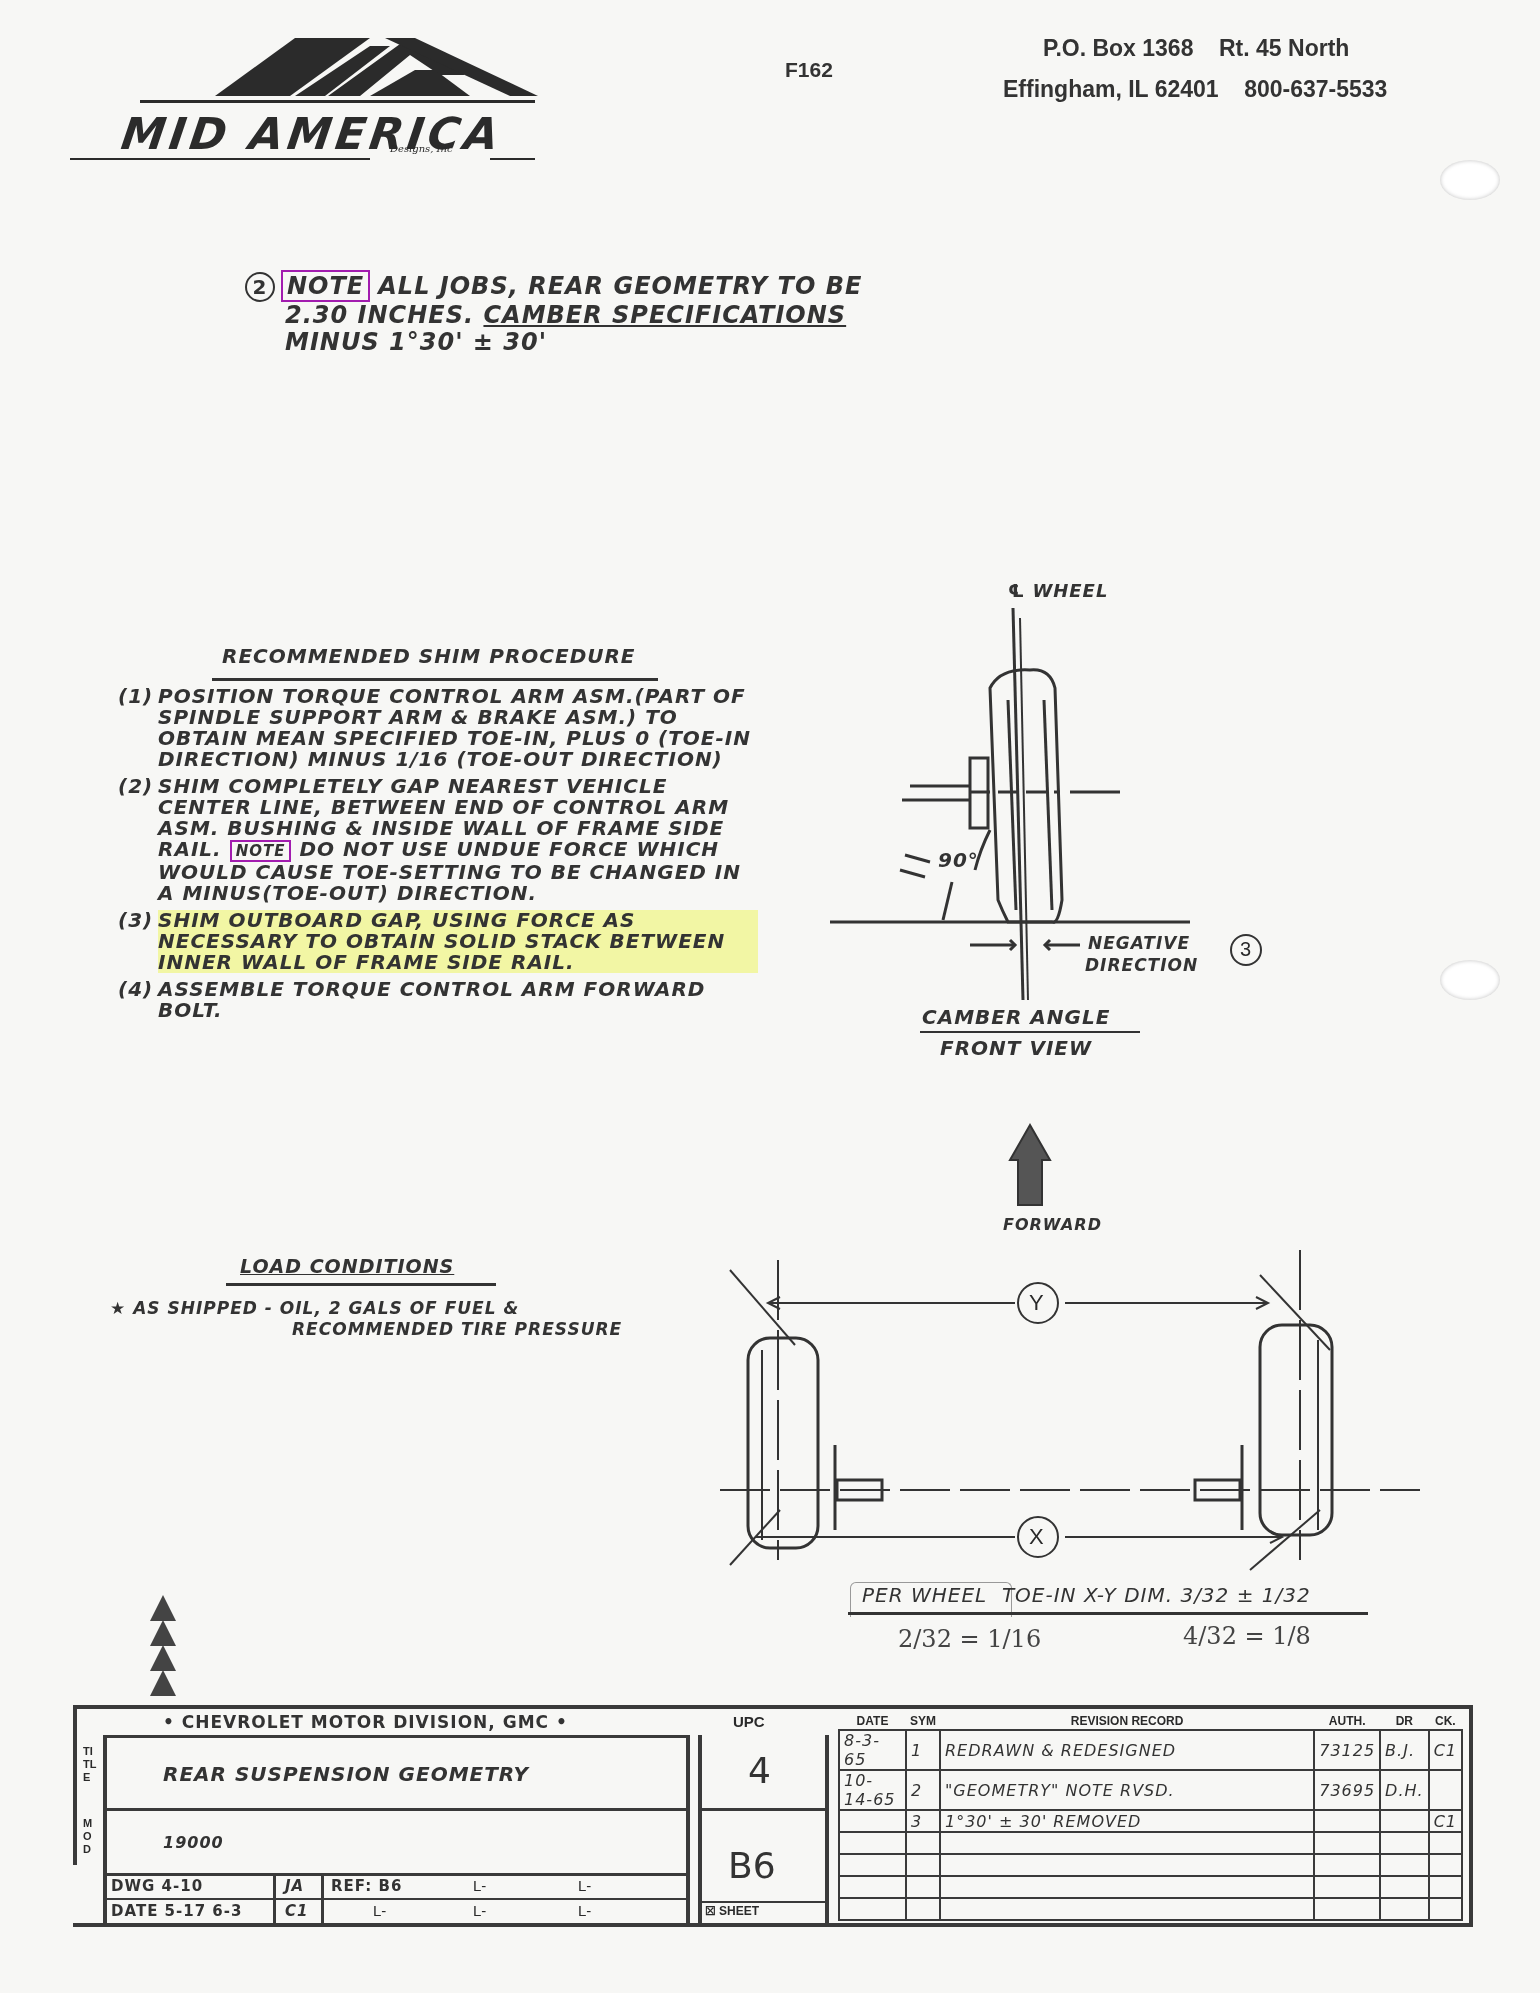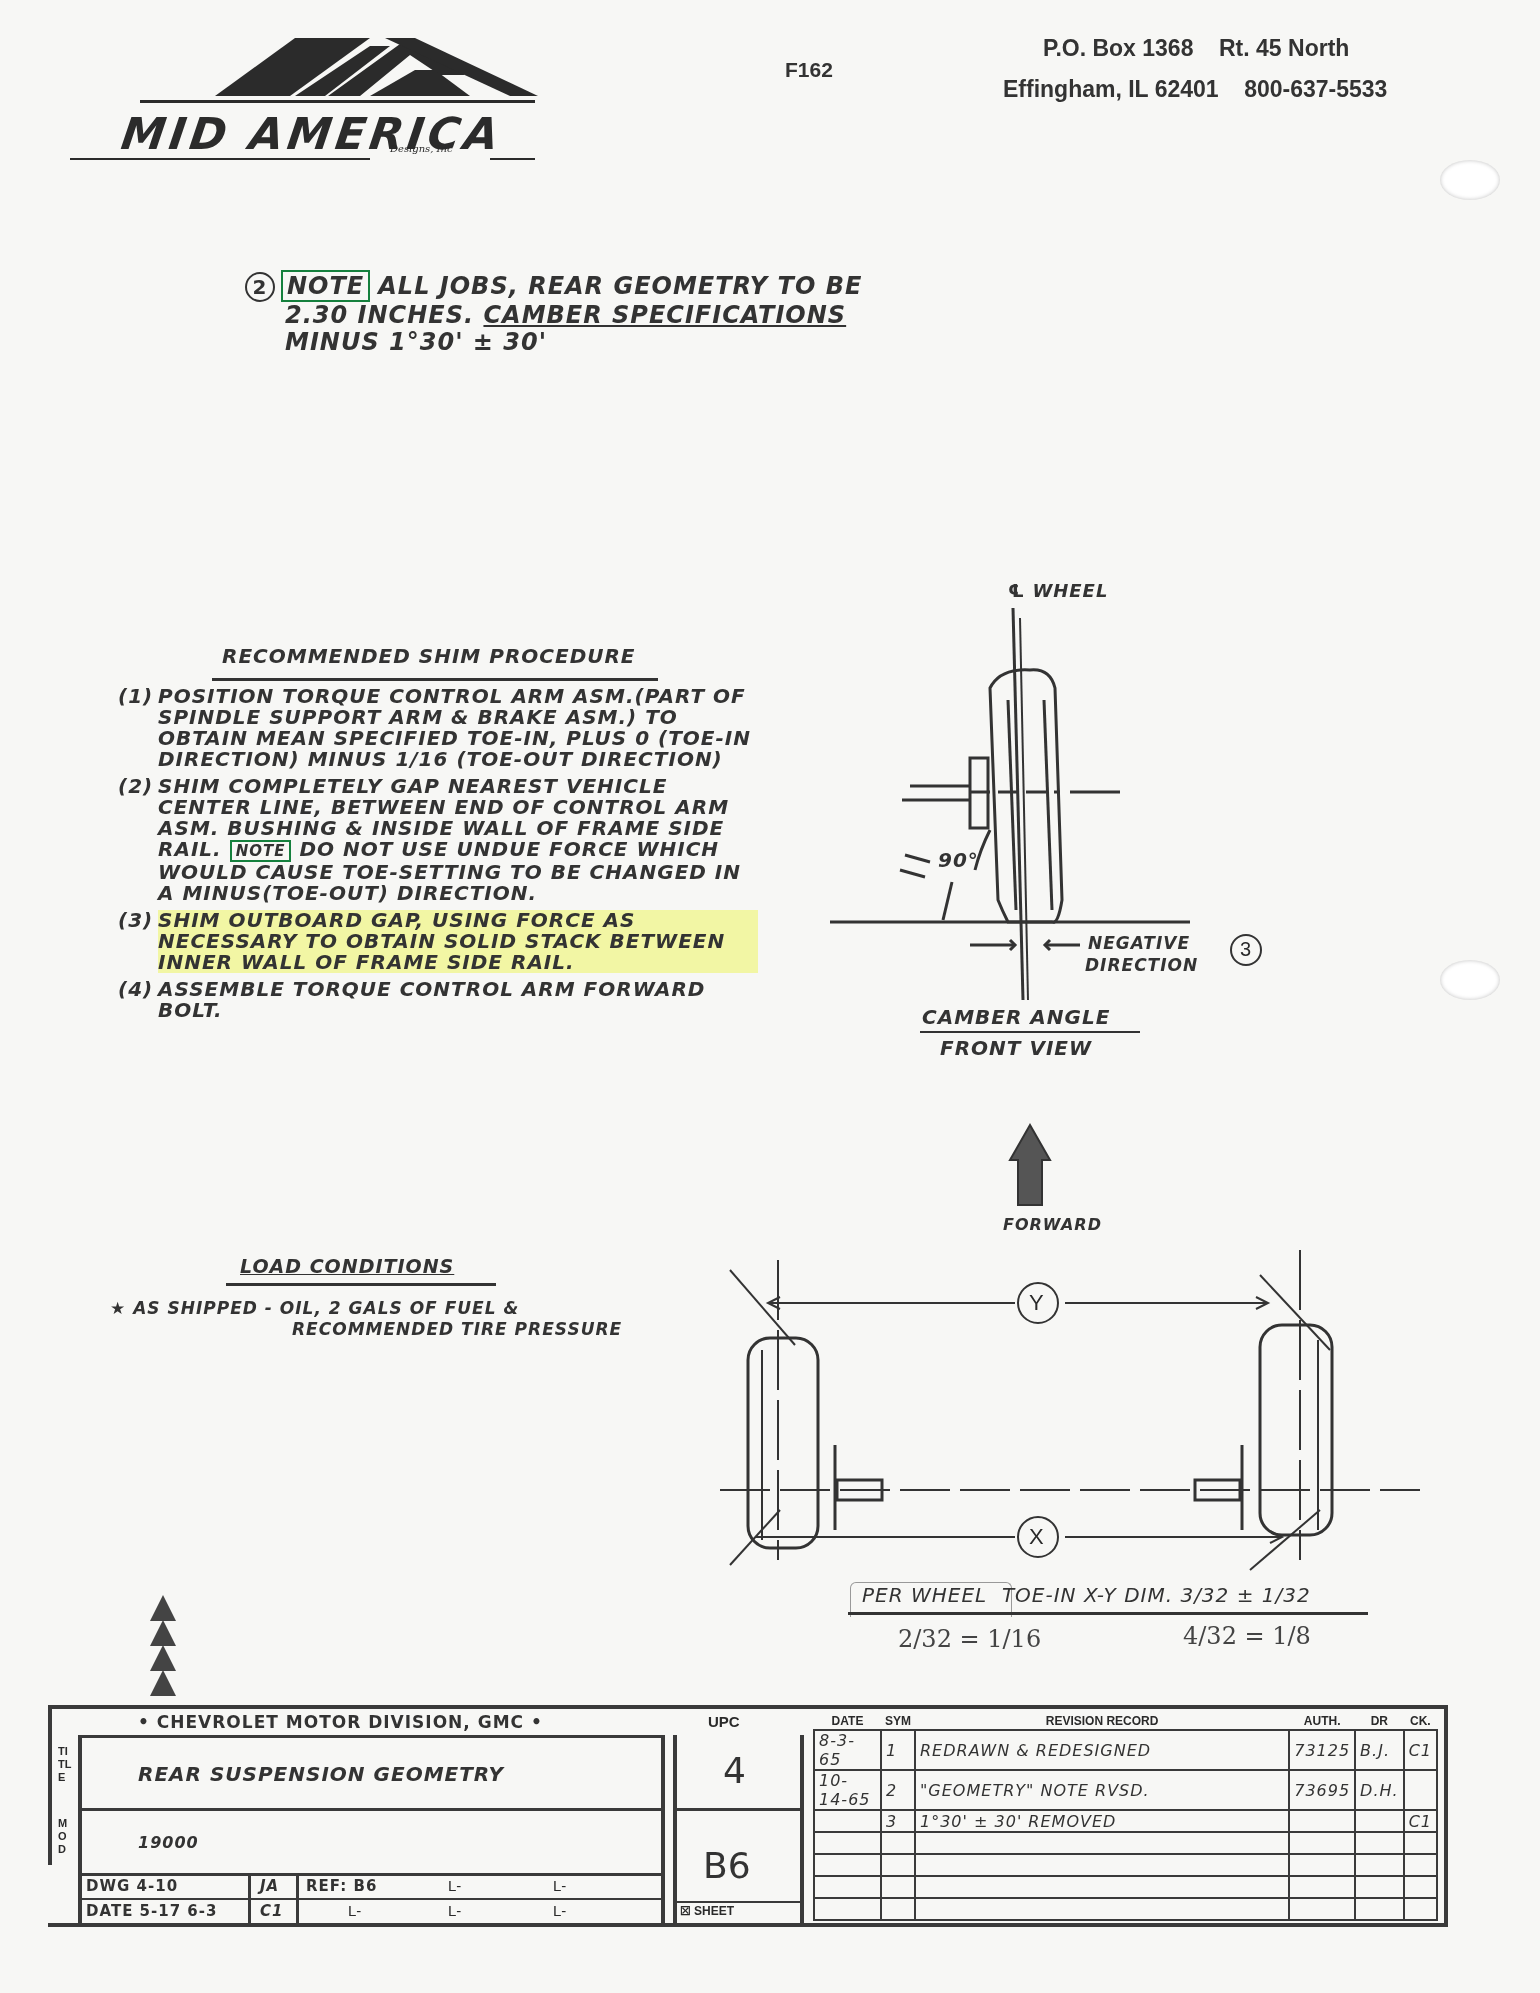--- a/index.html
+++ b/index.html
@@ -17,21 +17,21 @@
   #logo .sub{position:absolute;left:320px;top:113px;font-family:"DejaVu Serif",serif;font-style:italic;font-size:10px;}
   #logo .rule3{position:absolute;left:420px;top:128px;width:45px;height:2px;background:#2b2b2b;}
   
   #formno{left:785px;top:58px;font-size:21px;font-weight:bold;color:#333;}
   #addr1{left:1043px;top:35px;font-size:23px;font-weight:bold;color:#333;}
   #addr2{left:1003px;top:76px;font-size:23px;font-weight:bold;color:#333;}
   
   #note2{left:245px;top:272px;width:720px;font-size:24px;line-height:27px;}
   .circ{display:inline-block;width:26px;height:26px;border:2px solid #333;border-radius:50%;
         text-align:center;line-height:26px;font-style:normal;font-size:20px;margin-right:6px;}
-  .box{border:2px solid #15803d;padding:0 4px;margin-right:8px;}
+  .box{border:2px solid #a21caf;padding:0 4px;margin-right:8px;}
   .ul{text-decoration:underline;}
   
   #shim-title{left:222px;top:644px;font-size:20px;}
   #shim-rule{left:212px;top:678px;width:446px;height:3px;background:#333;}
   #shim{left:118px;top:686px;width:640px;font-size:20px;line-height:21px;}
   .step{display:flex;margin-bottom:6px;}
   .step .n{width:40px;flex:none;}
   .hl{background:rgba(240,245,130,.7);}
   
   #load-title{left:240px;top:1255px;font-size:19px;text-decoration:underline;}
@@ -46,21 +46,21 @@
   
   #toe{left:720px;top:1110px;width:700px;height:470px;}
   #toe-spec{left:862px;top:1583px;font-size:20px;}
   #toe-spec-rule{left:848px;top:1612px;width:520px;height:3px;background:#333;}
   #toe-spec-box{left:850px;top:1582px;width:160px;height:34px;border:1px solid #999;border-bottom:none;border-radius:6px 6px 0 0;}
   #pencil1{left:898px;top:1625px;font-family:"DejaVu Serif",serif;font-size:24px;color:#444;}
   #pencil2{left:1183px;top:1622px;font-family:"DejaVu Serif",serif;font-size:24px;color:#444;}
   
   #tris{left:148px;top:1593px;width:30px;height:105px;}
   
-  #tb{left:48px;top:1705px;width:1372px;height:222px;}
+  #tb{left:73px;top:1705px;width:1372px;height:222px;}
   .tb-line{position:absolute;background:#3a3a3a;}
   .tb-text{position:absolute;}
   .upc{font-family:"DejaVu Sans",sans-serif;font-size:36px;color:#333;}
   .rev td{border:2px solid #3a3a3a;height:20px;padding:0 4px;font-size:16px;}
   
   .hole{position:absolute;width:60px;height:40px;border-radius:50%;background:#fff;box-shadow:0 0 4px rgba(0,0,0,.25) inset;}
 </style>
 </head>
 <body>
 

